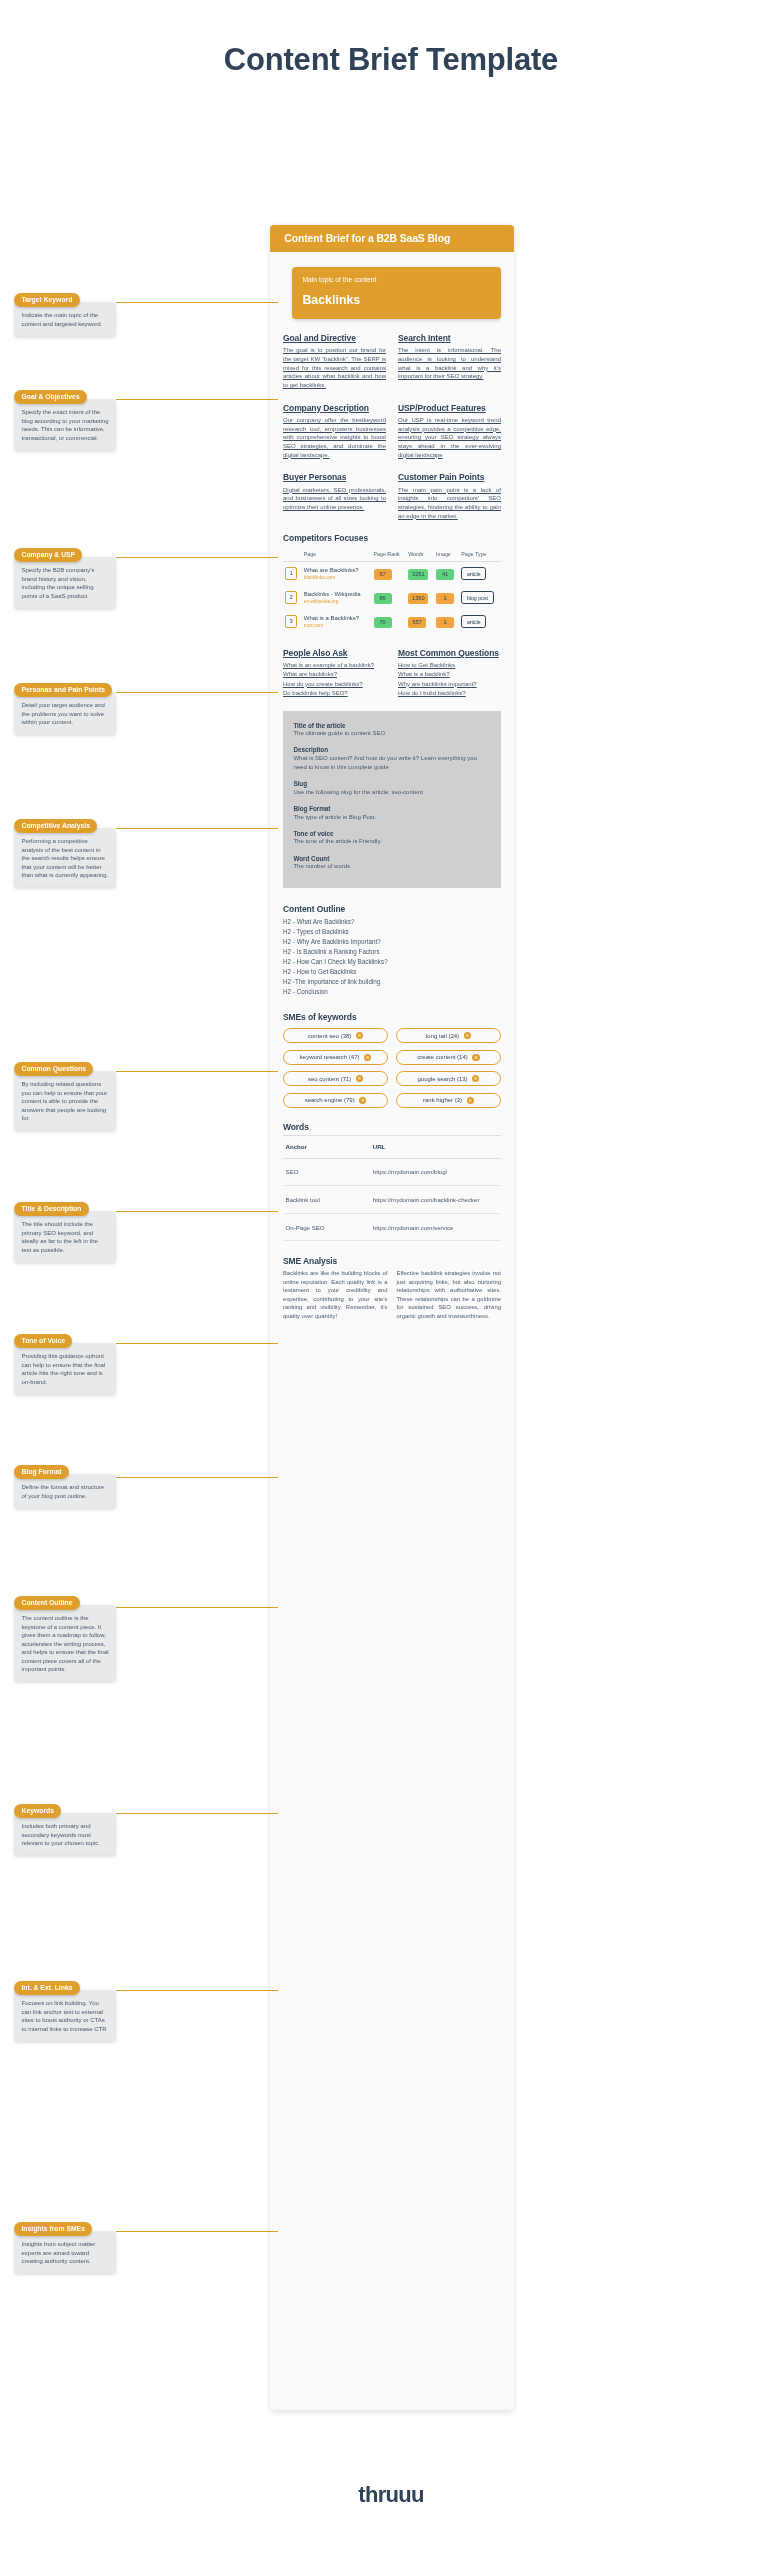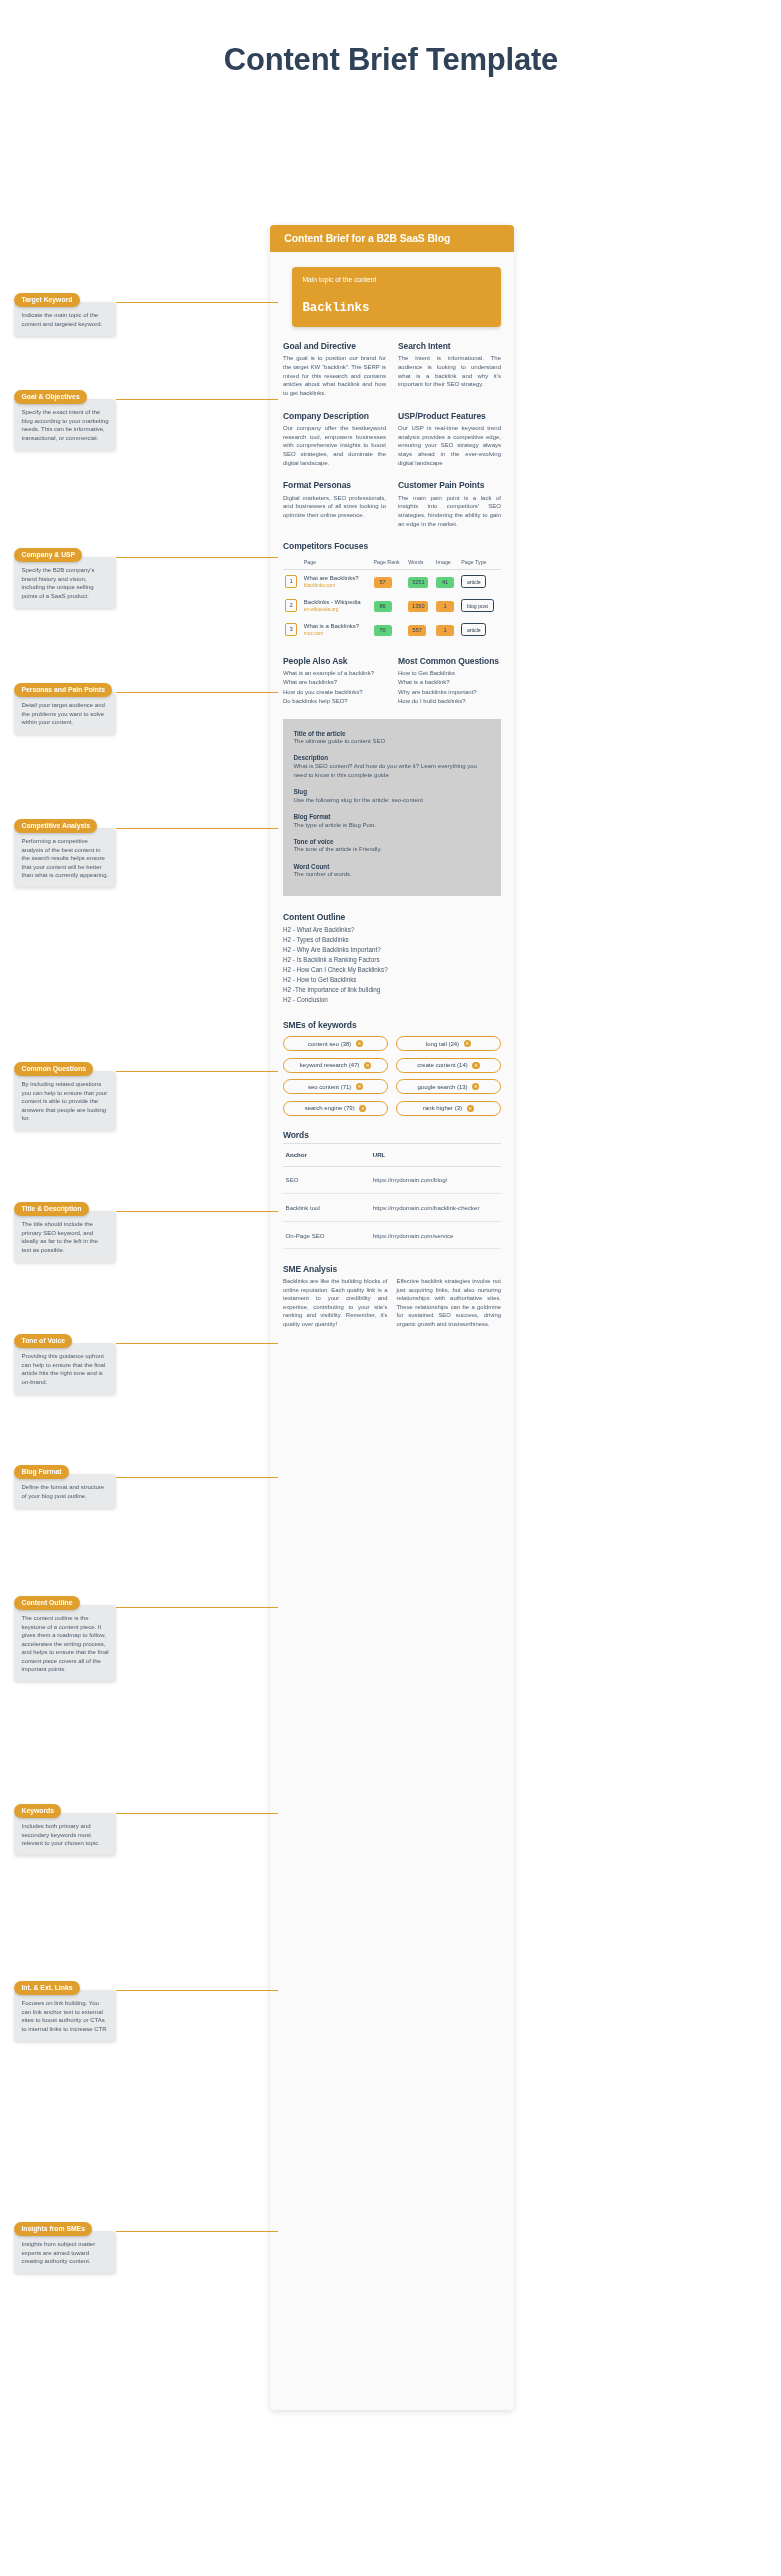--- a/index.html
+++ b/index.html
@@ -54,24 +54,24 @@
 
   
   .kw-box {
     background: #e09f2c;
     border-radius: 3.9px;
     padding: 9px 10.4px 11.7px 10.4px;
     margin: 6.5px 0 14.3px 9px;
     box-shadow: 0 1.3px 3.3px rgba(0,0,0,0.14);
   }
   .kw-label { color: #ffffff; font-size: 6.8px; line-height: 1.3; }
-  .kw-value { color: #ffffff; font-size: 12.4px; font-weight: bold; margin-top: 16px; font-family: Liberation Mono, monospace; }
-
-  
-  .two-col { display: flex; gap: 12px; margin-bottom: 13px; }
+  .kw-value { color: #ffffff; font-size: 12.4px; font-weight: bold; margin-top: 8px; }
+
+  
+  .two-col { display: flex; gap: 12px; margin-bottom: 13px; text-decoration: underline; }
   .col { flex: 1 1 0; min-width: 0; }
   .sec-h {
     font-size: 8.5px;
     font-weight: bold;
     color: #2f4257;
     margin-bottom: 3.3px;
     letter-spacing: -0.1px;
   }
   .sec-p {
     font-size: 6px;
@@ -378,21 +378,21 @@
           <div class="sec-p">Our company offer the bestkeyword research tool, empowers businesses with comprehensive insights to boost SEO strategies, and dominate the digital landscape.</div>
         </div>
         <div class="col">
           <div class="sec-h">USP/Product Features</div>
           <div class="sec-p">Our USP is real-time keyword trend analysis provides a competitive edge, ensuring your SEO strategy always stays ahead in the ever-evolving digital landscape</div>
         </div>
       </div>
 
       <div class="two-col">
         <div class="col">
-          <div class="sec-h">Format Personas</div>
+          <div class="sec-h">Buyer Personas</div>
           <div class="sec-p">Digital marketers, SEO professionals, and businesses of all sizes looking to optimize their online presence.</div>
         </div>
         <div class="col">
           <div class="sec-h">Customer Pain Points</div>
           <div class="sec-p">The main pain point is a lack of insights into competitors’ SEO strategies, hindering the ability to gain an edge in the market.</div>
         </div>
       </div>
 
       <div class="block">
         <div class="sec-h">Competitors Focuses</div>
@@ -581,15 +581,16 @@
         <div class="sec-h">SME Analysis</div>
         <div class="sme-cols">
           <div class="sme-col">Backlinks are like the building blocks of online reputation. Each quality link is a testament to your credibility and expertise, contributing to your site’s ranking and visibility. Remember, it’s quality over quantity!</div>
           <div class="sme-col">Effective backlink strategies involve not just acquiring links, but also nurturing relationships with authoritative sites. These relationships can be a goldmine for sustained SEO success, driving organic growth and trustworthiness.</div>
         </div>
       </div>
 
     </div>
   </div>
 
+  <div class="footer-logo">thruuu</div>
 
 </div>
 
 
 </body></html>

